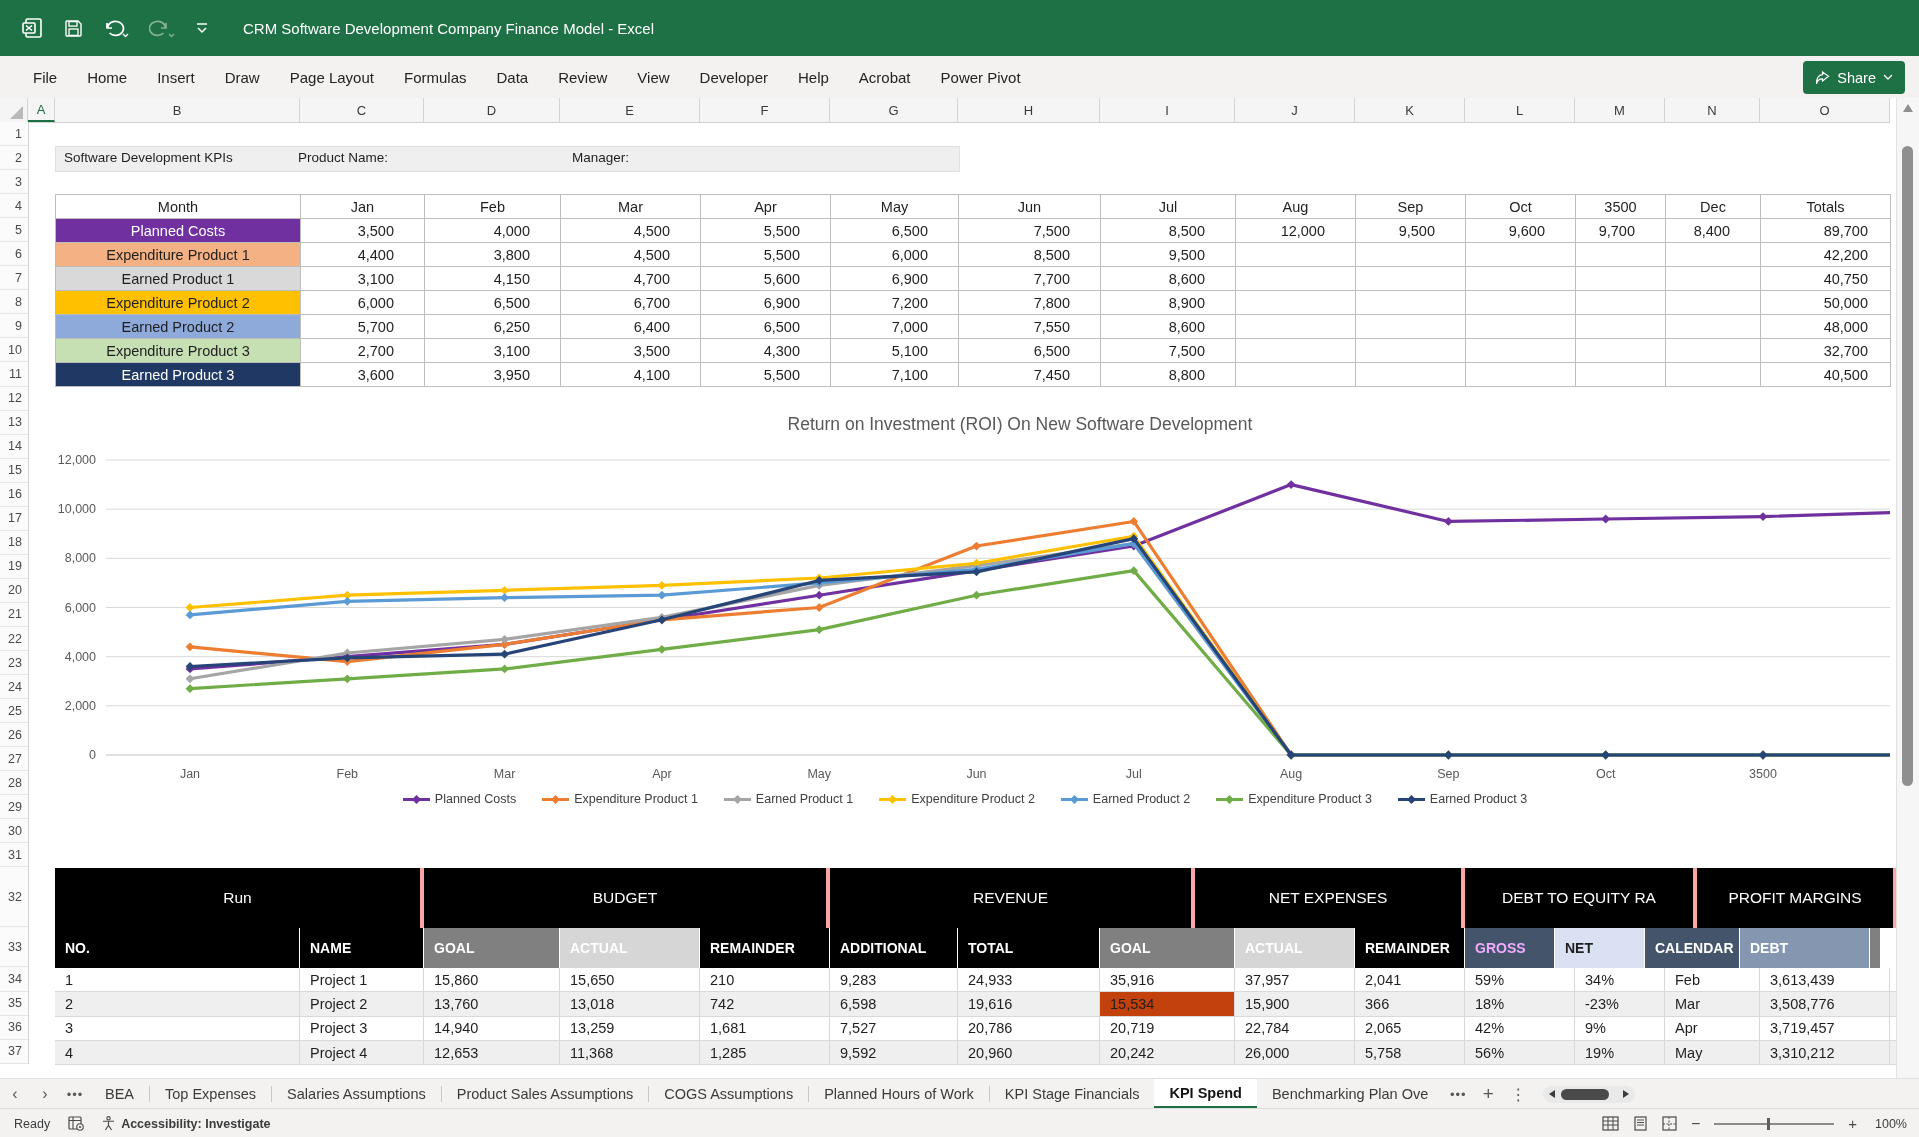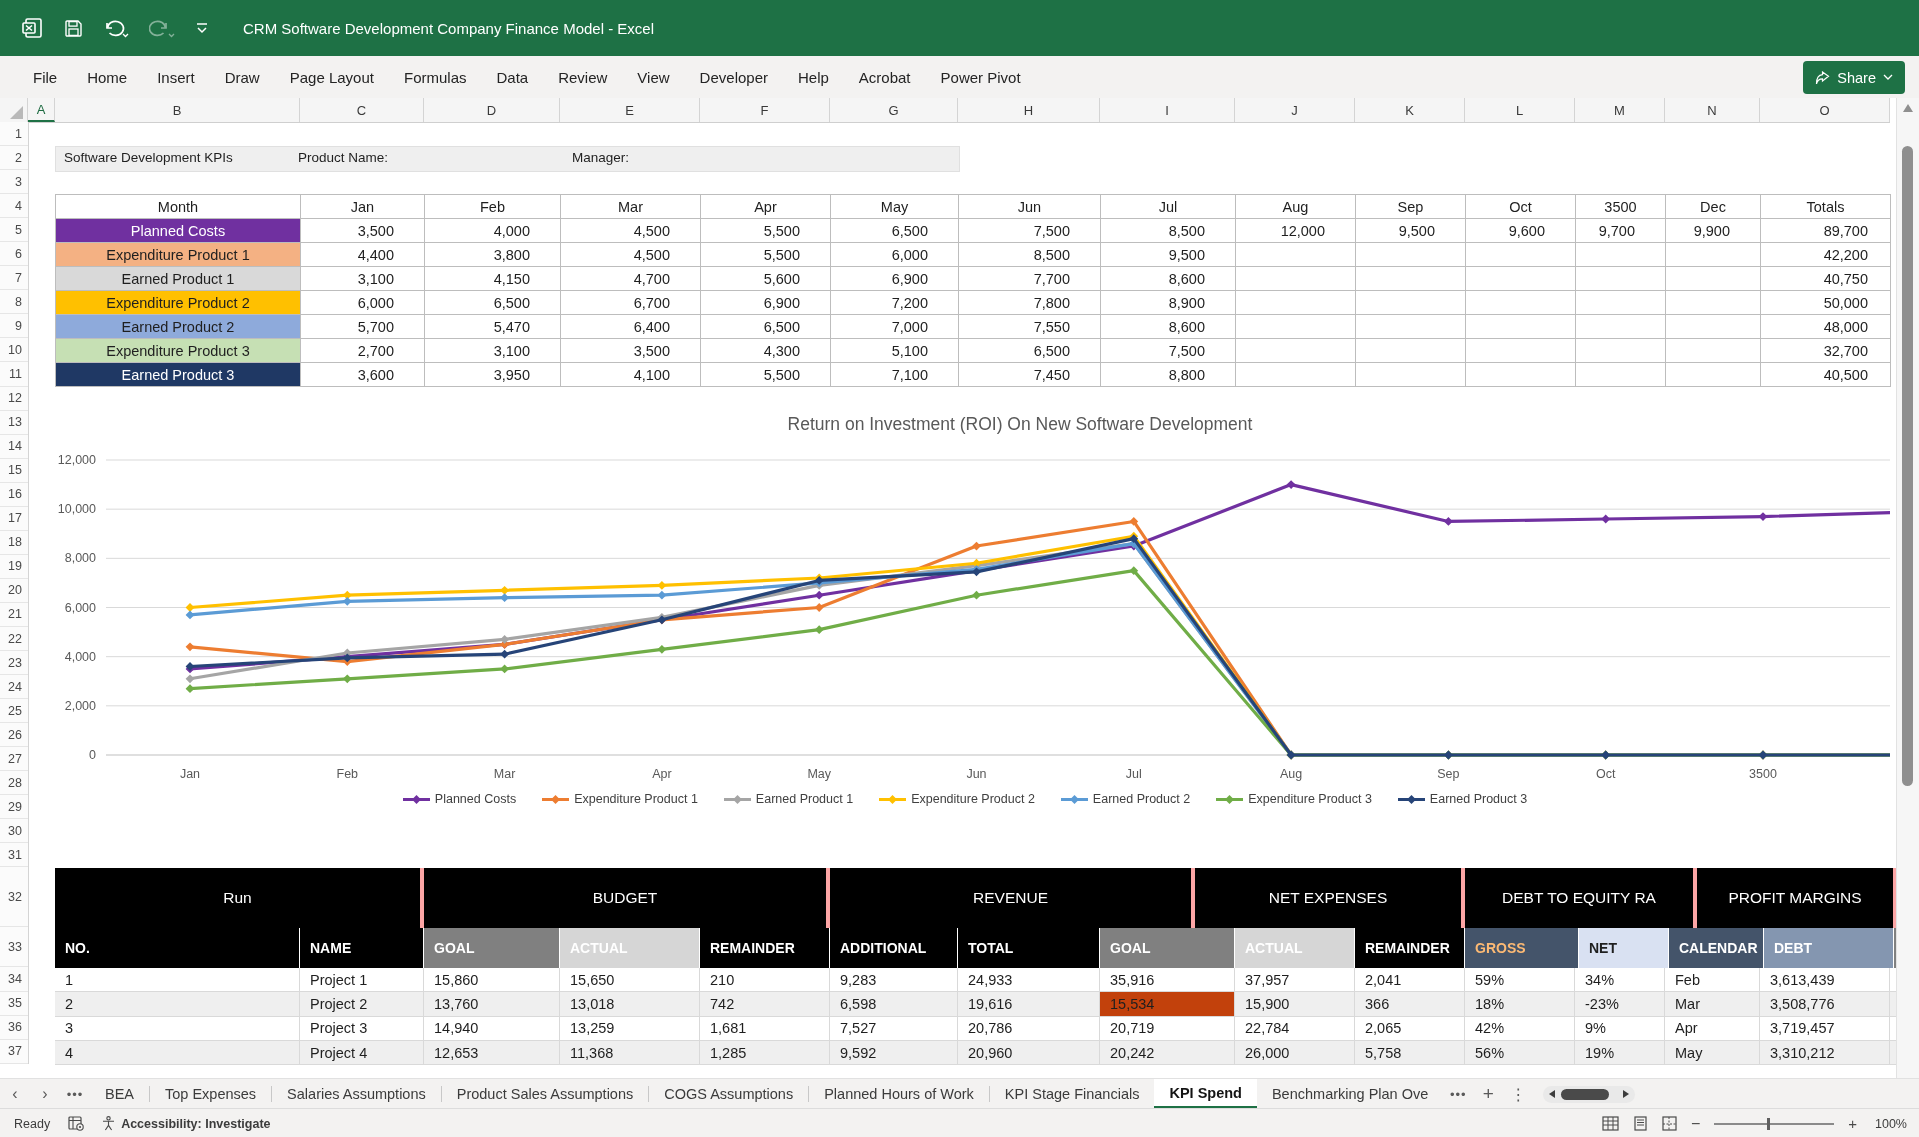--- a/index.html
+++ b/index.html
@@ -251,21 +251,21 @@
         <div class="kcell num" style="width: 136px;">4,000</div>
         <div class="kcell num" style="width: 140px;">4,500</div>
         <div class="kcell num" style="width: 130px;">5,500</div>
         <div class="kcell num" style="width: 128px;">6,500</div>
         <div class="kcell num" style="width: 142px;">7,500</div>
         <div class="kcell num" style="width: 135px;">8,500</div>
         <div class="kcell num" style="width: 120px;">12,000</div>
         <div class="kcell num" style="width: 110px;">9,500</div>
         <div class="kcell num" style="width: 110px;">9,600</div>
         <div class="kcell num" style="width: 90px;">9,700</div>
-        <div class="kcell num" style="width: 95px;">9,900</div>
+        <div class="kcell num" style="width: 95px;">8,400</div>
         <div class="kcell tot" style="width: 130px;">89,700</div>
       </div>
       <div class="krow">
         <div class="kcell lab" style="width: 245px; background: rgb(244, 177, 131); color: rgb(31, 31, 31);">Expenditure Product 1</div>
         <div class="kcell num" style="width: 124px;">4,400</div>
         <div class="kcell num" style="width: 136px;">3,800</div>
         <div class="kcell num" style="width: 140px;">4,500</div>
         <div class="kcell num" style="width: 130px;">5,500</div>
         <div class="kcell num" style="width: 128px;">6,000</div>
         <div class="kcell num" style="width: 142px;">8,500</div>
@@ -305,21 +305,21 @@
         <div class="kcell num" style="width: 120px;"></div>
         <div class="kcell num" style="width: 110px;"></div>
         <div class="kcell num" style="width: 110px;"></div>
         <div class="kcell num" style="width: 90px;"></div>
         <div class="kcell num" style="width: 95px;"></div>
         <div class="kcell tot" style="width: 130px;">50,000</div>
       </div>
       <div class="krow">
         <div class="kcell lab" style="width: 245px; background: rgb(142, 170, 219); color: rgb(31, 31, 31);">Earned Product 2</div>
         <div class="kcell num" style="width: 124px;">5,700</div>
-        <div class="kcell num" style="width: 136px;">5,470</div>
+        <div class="kcell num" style="width: 136px;">6,250</div>
         <div class="kcell num" style="width: 140px;">6,400</div>
         <div class="kcell num" style="width: 130px;">6,500</div>
         <div class="kcell num" style="width: 128px;">7,000</div>
         <div class="kcell num" style="width: 142px;">7,550</div>
         <div class="kcell num" style="width: 135px;">8,600</div>
         <div class="kcell num" style="width: 120px;"></div>
         <div class="kcell num" style="width: 110px;"></div>
         <div class="kcell num" style="width: 110px;"></div>
         <div class="kcell num" style="width: 90px;"></div>
         <div class="kcell num" style="width: 95px;"></div>
@@ -536,21 +536,21 @@
         <div class="bcell bsub" style="width: 245px; background: rgb(0, 0, 0); color: rgb(255, 255, 255);">NO.</div>
         <div class="bcell bsub" style="width: 124px; background: rgb(0, 0, 0); color: rgb(255, 255, 255);">NAME</div>
         <div class="bcell bsub" style="width: 136px; background: rgb(128, 128, 128); color: rgb(255, 255, 255);">GOAL</div>
         <div class="bcell bsub" style="width: 140px; background: rgb(214, 214, 214); color: rgb(255, 255, 255);">ACTUAL</div>
         <div class="bcell bsub" style="width: 130px; background: rgb(0, 0, 0); color: rgb(255, 255, 255);">REMAINDER</div>
         <div class="bcell bsub" style="width: 128px; background: rgb(0, 0, 0); color: rgb(255, 255, 255);">ADDITIONAL</div>
         <div class="bcell bsub" style="width: 142px; background: rgb(0, 0, 0); color: rgb(255, 255, 255);">TOTAL</div>
         <div class="bcell bsub" style="width: 135px; background: rgb(128, 128, 128); color: rgb(255, 255, 255);">GOAL</div>
         <div class="bcell bsub" style="width: 120px; background: rgb(214, 214, 214); color: rgb(255, 255, 255);">ACTUAL</div>
         <div class="bcell bsub" style="width: 110px; background: rgb(0, 0, 0); color: rgb(255, 255, 255);">REMAINDER</div>
-        <div class="bcell bsub" style="width: 114px; background: rgb(68, 84, 106); color: #fdba74;">GROSS</div>
+        <div class="bcell bsub" style="width: 90px; background: rgb(68, 84, 106); color: #f0abfc;">GROSS</div>
         <div class="bcell bsub" style="width: 90px; background: rgb(217, 225, 242); color: rgb(31, 31, 31);">NET</div>
         <div class="bcell bsub" style="width: 95px; background: rgb(68, 84, 106); color: rgb(255, 255, 255);">CALENDAR</div>
         <div class="bcell bsub" style="width: 130px; background: rgb(132, 150, 176); color: rgb(255, 255, 255);">DEBT</div>
         <div class="bcell bsub" style="width: 7px; background: rgb(128, 128, 128);"></div>
       </div>
       <div class="brow">
         <div class="bcell bdata" style="width: 245px; background: rgb(255, 255, 255);">1</div>
         <div class="bcell bdata" style="width: 124px; background: rgb(255, 255, 255);">Project 1</div>
         <div class="bcell bdata" style="width: 136px; background: rgb(255, 255, 255);">15,860</div>
         <div class="bcell bdata" style="width: 140px; background: rgb(255, 255, 255);">15,650</div>

